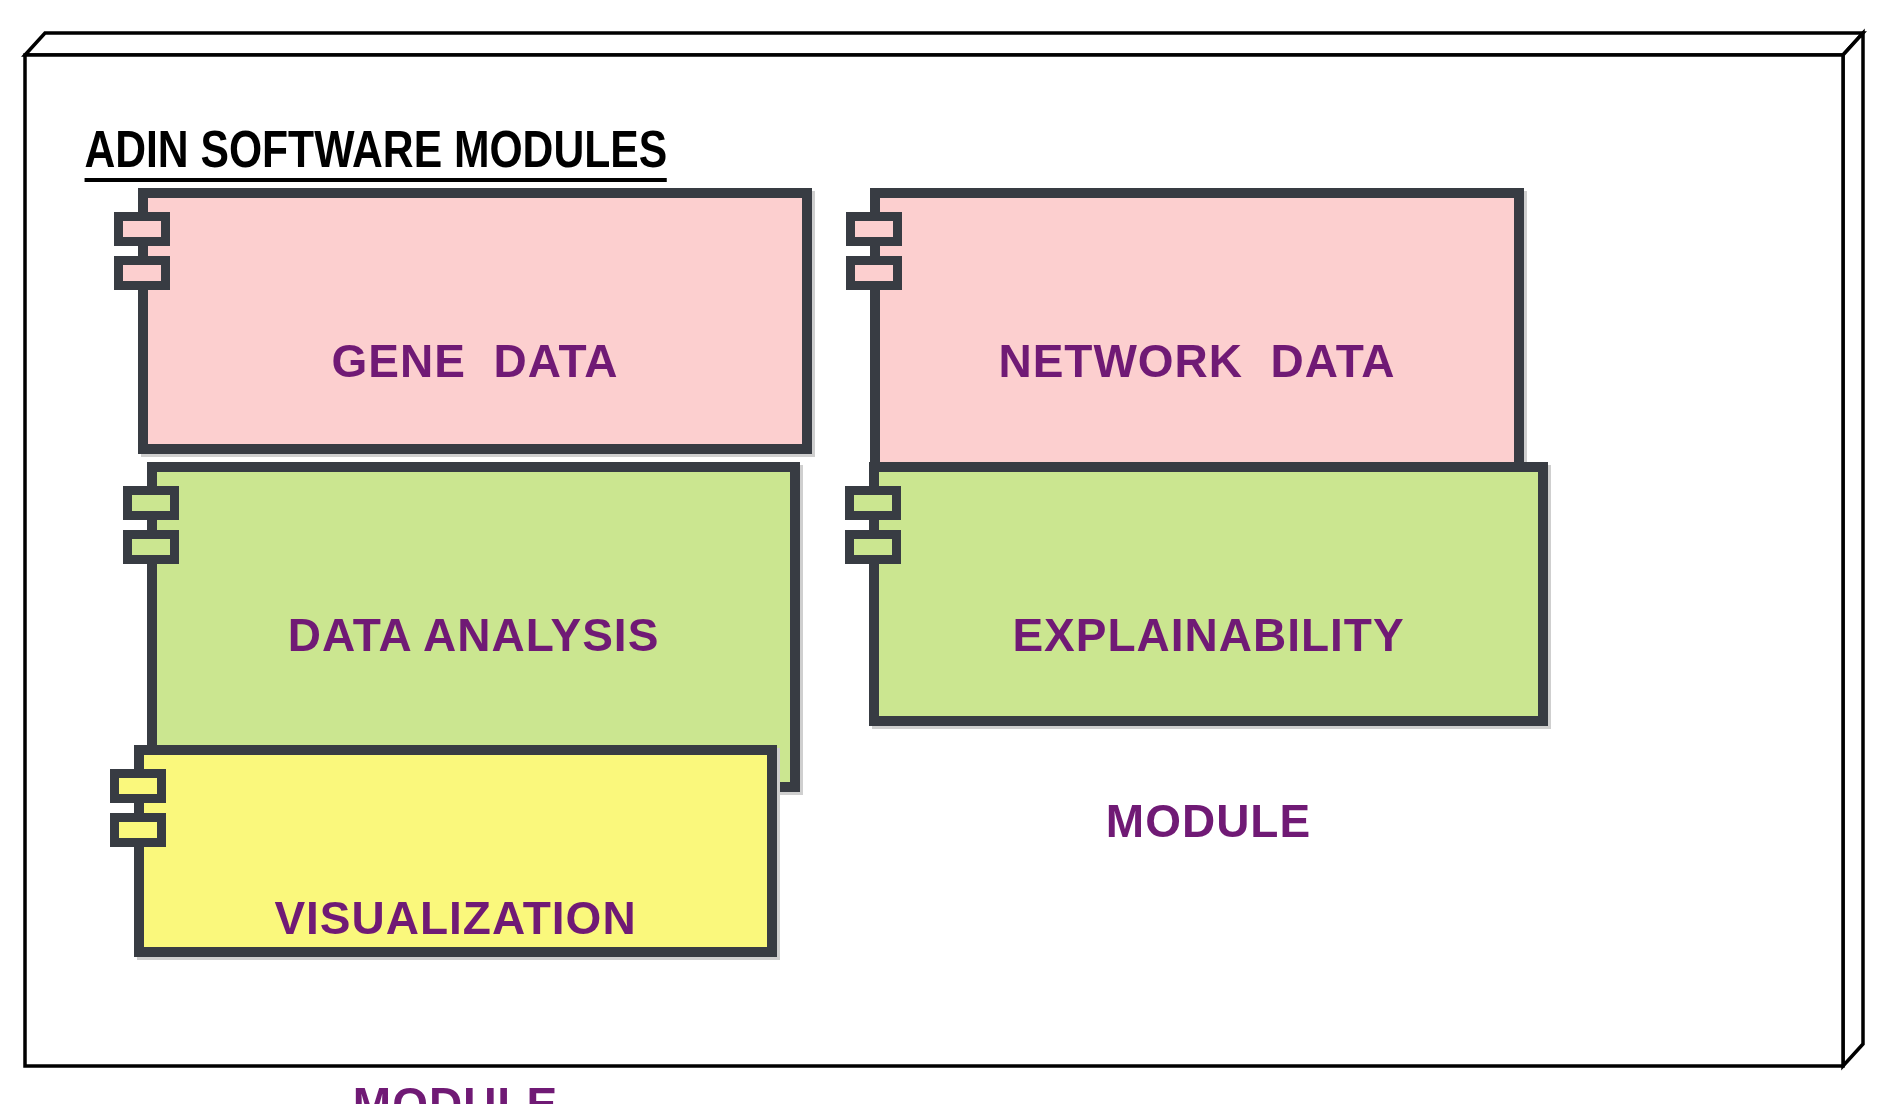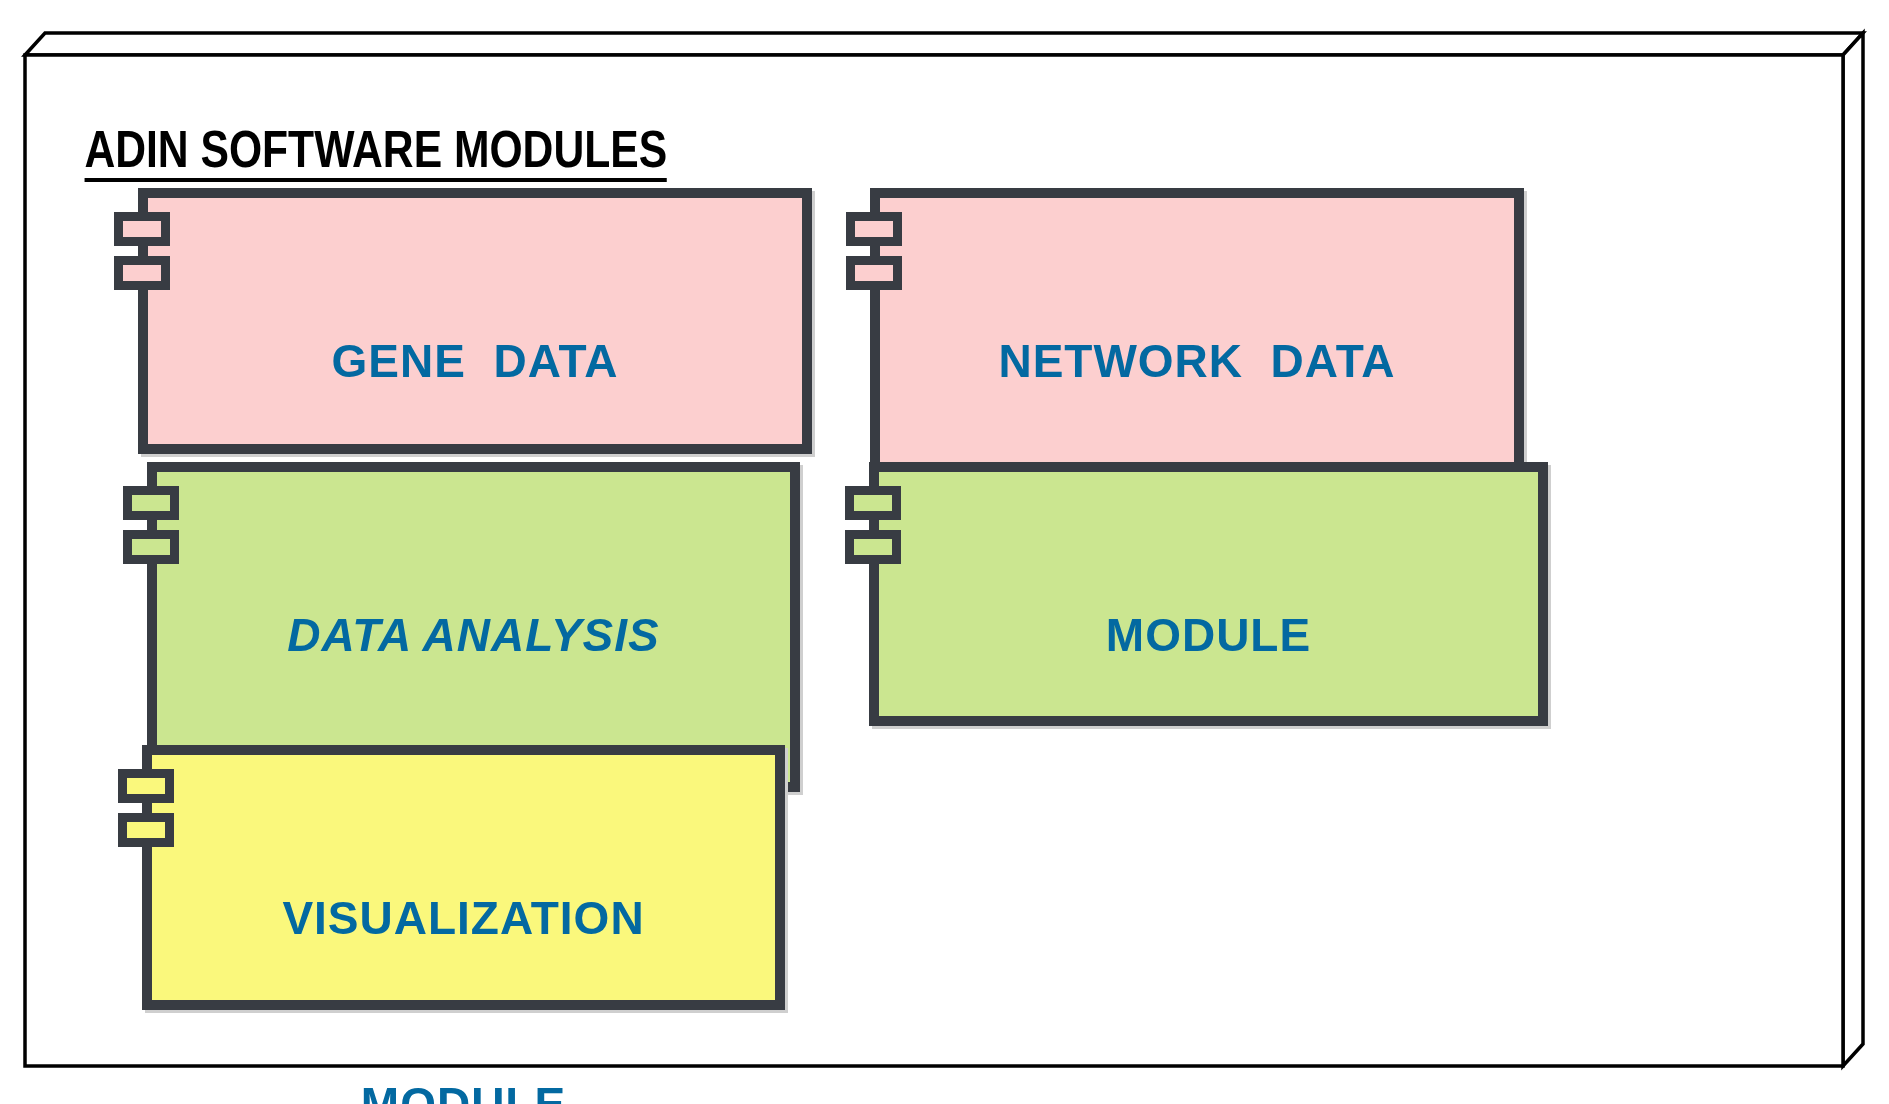--- a/index.html
+++ b/index.html
@@ -41,21 +41,21 @@
     border:9px solid var(--dark);
     background-color:inherit;
   }
   .port-tab.t1{top:14px;}
   .port-tab.t2{top:58px;}
   .module-label{
     position:absolute;left:0;right:0;top:8px;
     text-align:center;
     font-weight:bold;font-size:46px;line-height:62px;
     letter-spacing:1px;
-    color:#0369a1;
+    color:#701a75;
     white-space:pre;
   }
 </style>
 </head>
 <body>
 
 <div class="canvas">
 
   <svg class="node-frame" width="1889" height="1104" viewBox="0 0 1889 1104" aria-hidden="true">
     <polygon class="face" points="25,55 45,33 1863,33 1843,55"></polygon>
@@ -78,38 +78,39 @@
 
   <div class="module" style="left: 870px; top: 188px; width: 654px; height: 322px; background-color: rgb(252, 207, 207);">
     <span class="port-tab t1"></span>
     <span class="port-tab t2"></span>
     <div class="module-label">
       <div>NETWORK  DATA</div>
       <div>PROCESSING MODULE</div>
     </div>
   </div>
 
-  <div class="module" style="left: 147px; top: 462px; width: 653px; height: 330px; background-color: rgb(203, 230, 144); font-style: italic;">
+  <div class="module" style="left: 147px; top: 462px; width: 653px; height: 330px; background-color: rgb(203, 230, 144);">
     <span class="port-tab t1"></span>
     <span class="port-tab t2"></span>
     <div class="module-label">
       <div>DATA ANALYSIS</div>
       <div>MODULE</div>
     </div>
   </div>
 
   <div class="module" style="left: 869px; top: 462px; width: 679px; height: 264px; background-color: rgb(203, 230, 144);">
     <span class="port-tab t1"></span>
     <span class="port-tab t2"></span>
     <div class="module-label">
+      <div>EXPLAINABILITY</div>
       <div>MODULE</div>
     </div>
   </div>
 
-  <div class="module" style="left: 142px; top: 745px; width: 643px; height: 265px; background-color: rgb(250, 248, 124);">
+  <div class="module" style="left: 134px; top: 745px; width: 643px; height: 212px; background-color: rgb(250, 248, 124);">
     <span class="port-tab t1"></span>
     <span class="port-tab t2"></span>
     <div class="module-label">
       <div>VISUALIZATION</div>
       <div>MODULE</div>
     </div>
   </div>
 
 </div>
 

